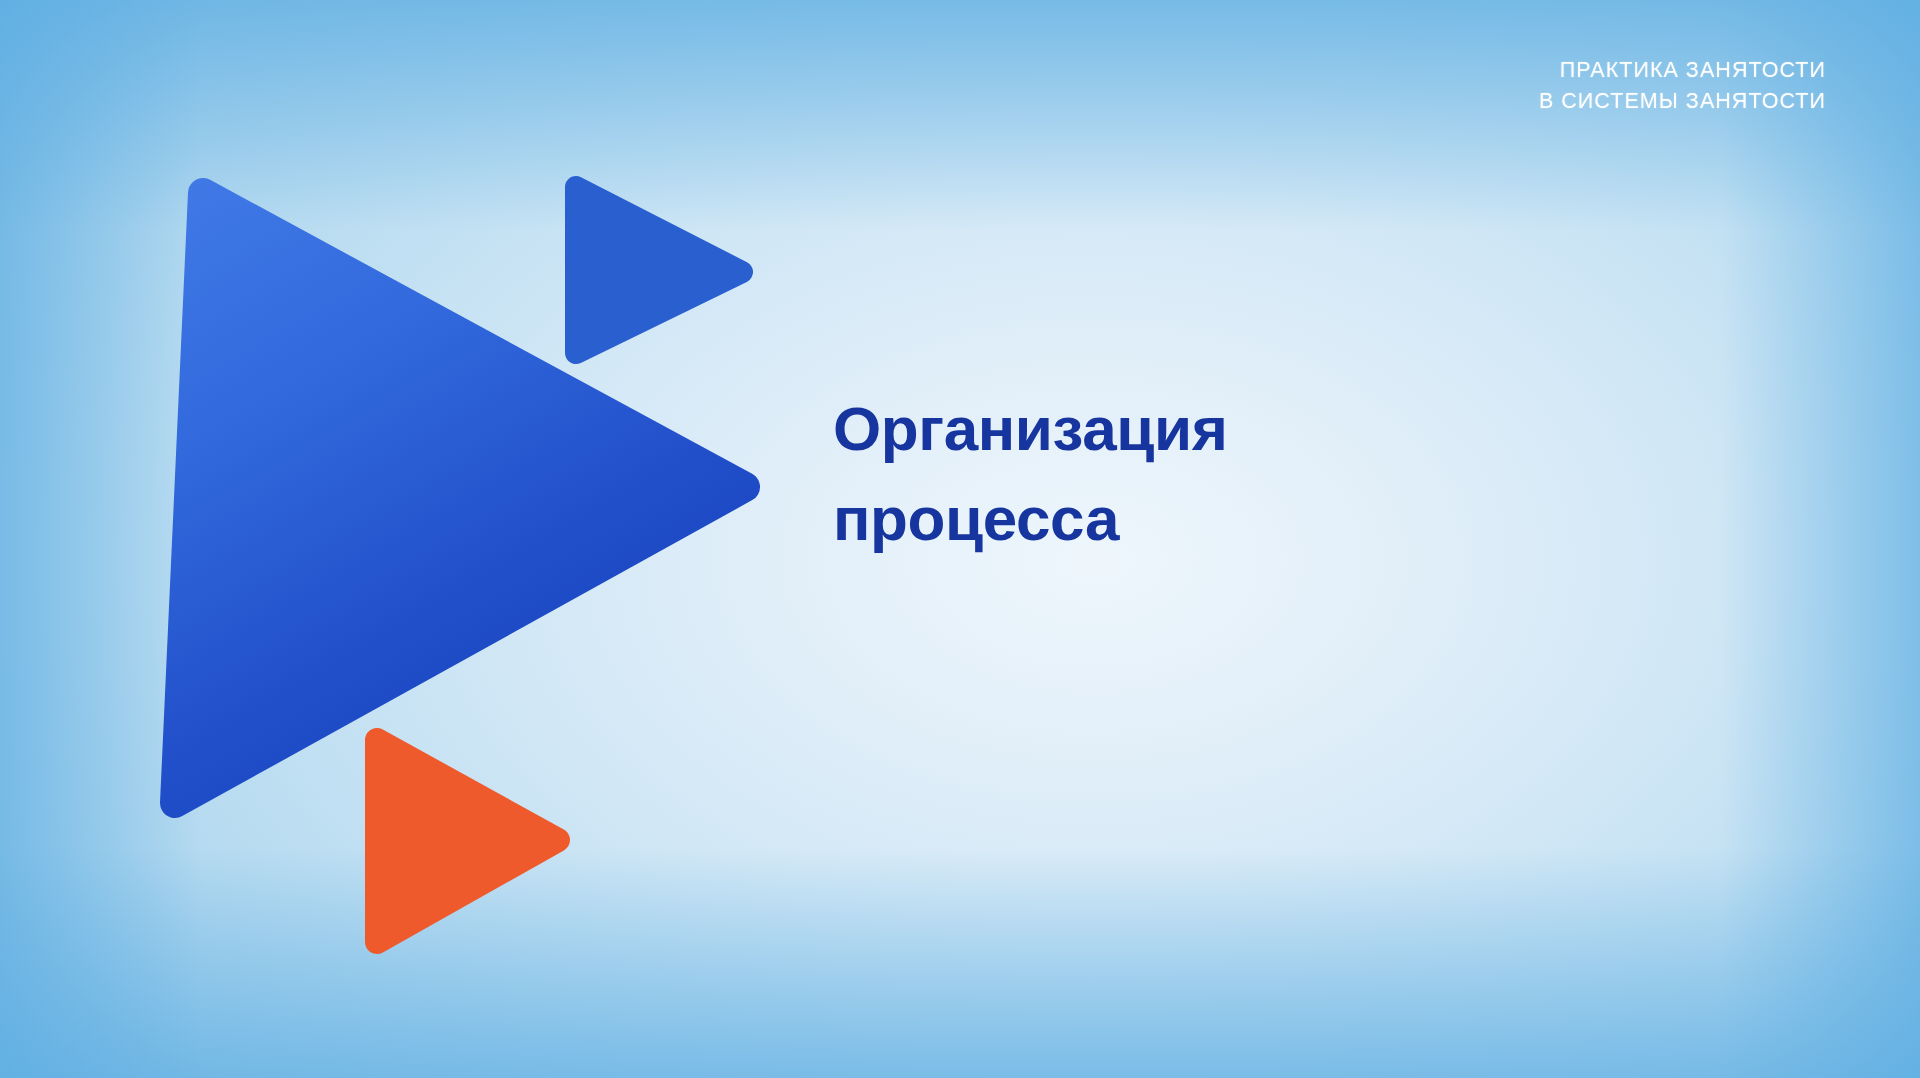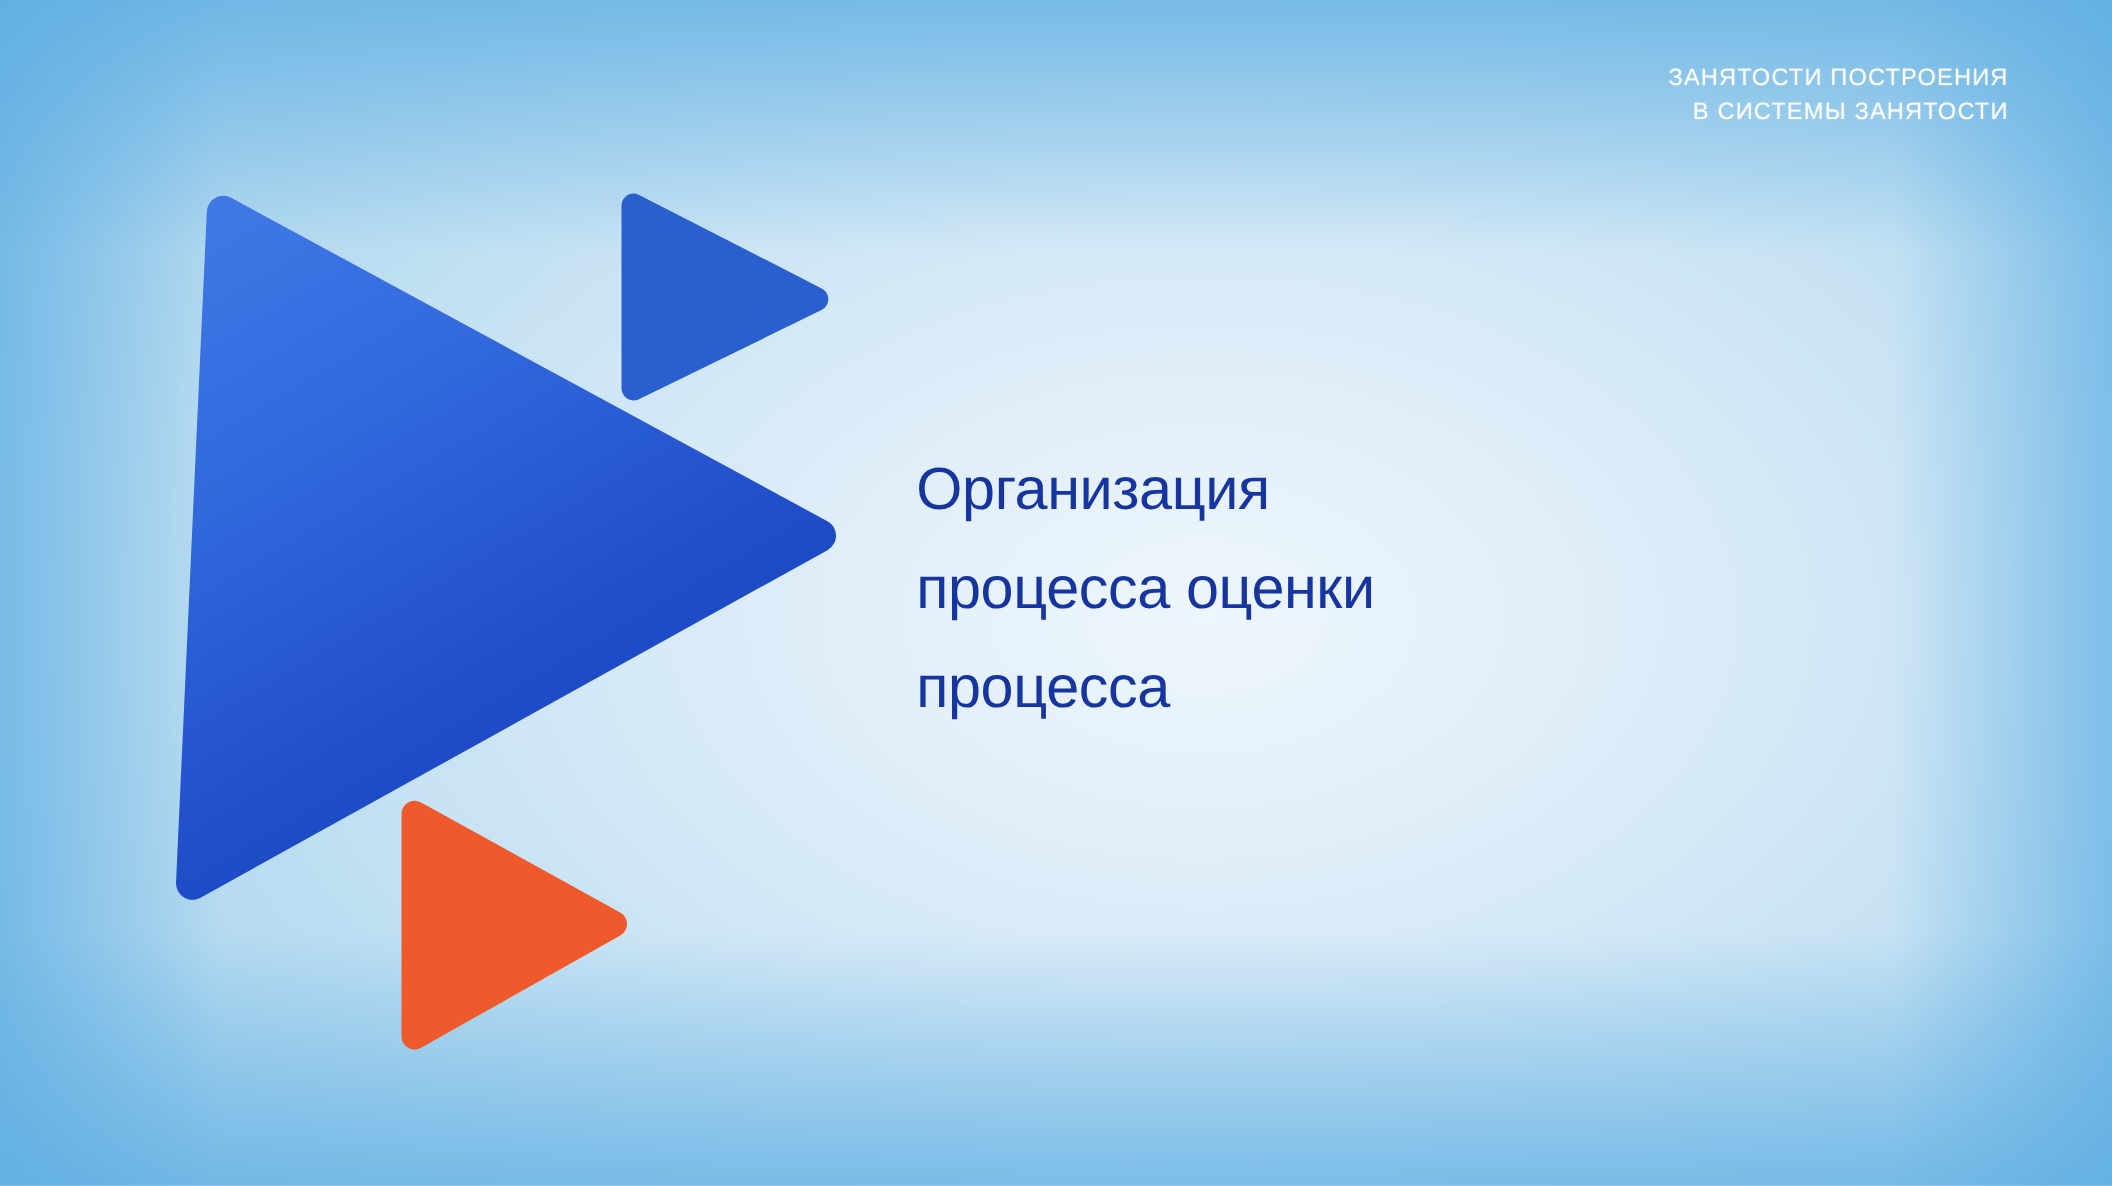--- a/index.html
+++ b/index.html
@@ -68,26 +68,26 @@
   
   #logo-art {
     position:absolute;
     left:0; top:0;
     width:900px; height:1078px;
   }
 
   
   #title {
     position:absolute;
-    left:833px; top:400px;
+    left:833px; top:384px;
     width:700px;
     color:#17359e;
-    font-size:54px;
+    font-size:62px;
     line-height:90px;
-    font-weight:400;
+    font-weight:700;
     letter-spacing:-0.4px;
   }
   #title .tline { display:block; white-space:nowrap; }
 </style>
 </head>
 <body>
 
 <div id="slide">
 
   <div class="bg-base"></div>
@@ -107,23 +107,22 @@
     </defs>
 
     <path fill="url(#gradBigTri)" stroke="url(#gradBigTri)" stroke-width="30" stroke-linejoin="round" d="M 203 193 L 745 487 L 175 803 Z"></path>
 
     <path fill="#2a5fd0" stroke="#2a5fd0" stroke-width="22" stroke-linejoin="round" d="M 576 187 L 742 272 L 576 353 Z"></path>
 
     <path fill="#ef5a2d" stroke="#ef5a2d" stroke-width="24" stroke-linejoin="round" d="M 377 740 L 558 840 L 377 942 Z"></path>
   </svg>
 
   <div id="header-text">
-    <span class="hline">ЗАНЯТОСТИ ПОСТРОЕНИЯ</span>
+    <span class="hline">ПРАКТИКА ЗАНЯТОСТИ</span>
     <span class="hline">В СИСТЕМЫ ЗАНЯТОСТИ</span>
   </div>
 
   <h1 id="title">
     <span class="tline">Организация</span>
-    <span class="tline">процесса оценки</span>
     <span class="tline">процесса</span>
   </h1>
 
 </div>
 
 </body></html>

